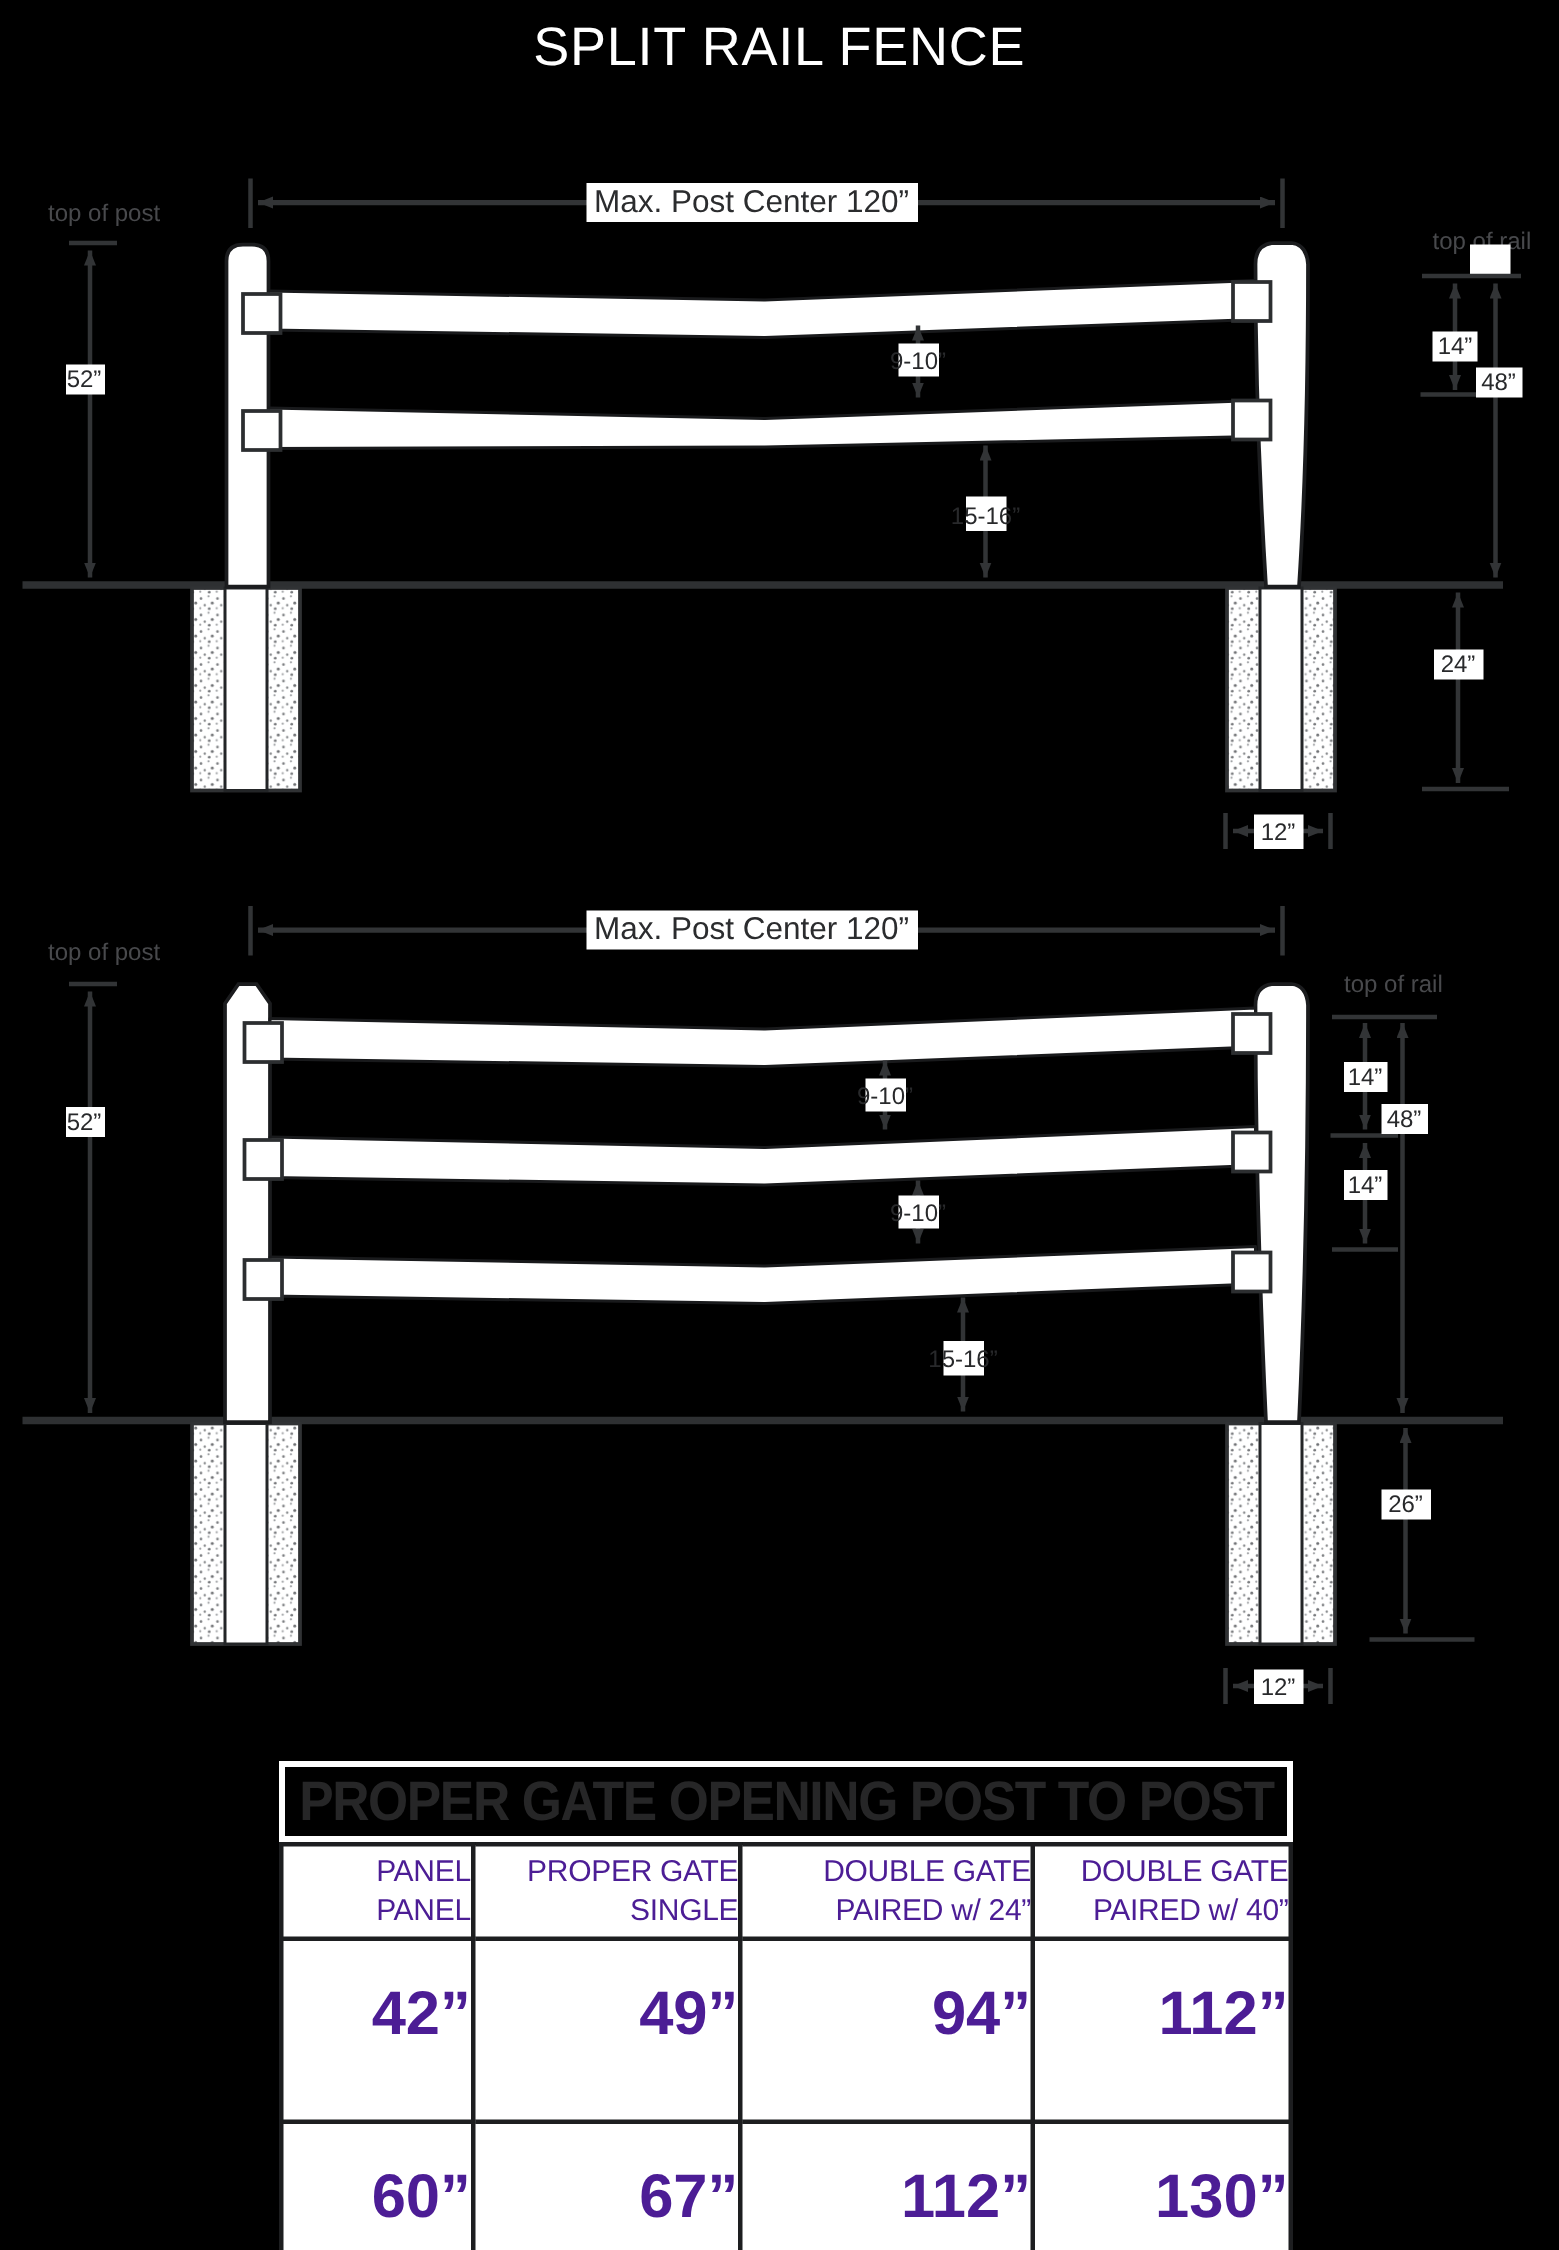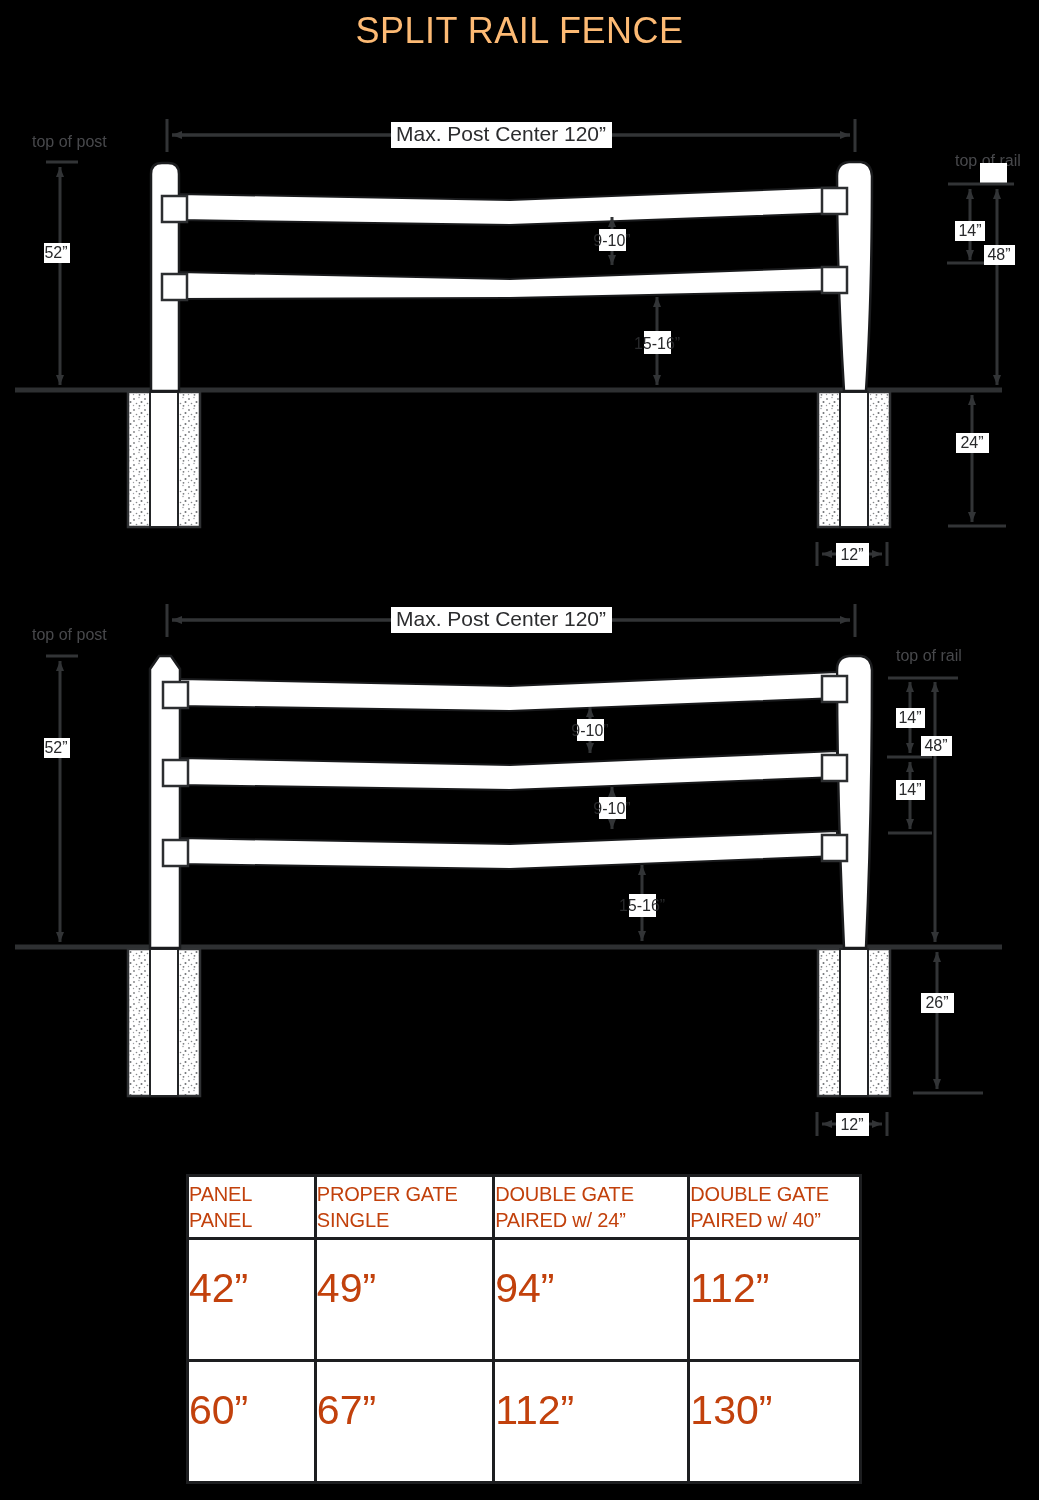--- a/index.html
+++ b/index.html
@@ -1,19 +1,19 @@
 <!DOCTYPE html>
 <html><head>
 <meta charset="utf-8">
 <style>
   html,body{margin:0;padding:0;background:#000;}
   #page{position:relative;width:1039px;height:1500px;background:#000;overflow:hidden;
         font-family:"Liberation Sans",sans-serif;}
   #page-title{position:absolute;top:10px;left:0;width:1039px;margin:0;text-align:center;
-        font-size:36px;font-weight:400;letter-spacing:.5px;color:#fdba74;}
+        font-size:36px;font-weight:400;letter-spacing:.5px;color:#ffffff;}
   svg{position:absolute;left:0;}
   #diagram-two-rail{top:95px;}
   #diagram-three-rail{top:575px;}
   svg text{font-family:"Liberation Sans",sans-serif;}
   .dl{stroke:#323436;stroke-width:3;fill:none;}
   .dl4{stroke:#323436;stroke-width:3.5;fill:none;}
   .tk{stroke:#323436;stroke-width:3;}
   .gnd{stroke:#2e3032;stroke-width:5;}
   .wf{fill:#ffffff;stroke:#1b1c1e;stroke-width:2.5;}
   .rail{fill:#ffffff;stroke:#191a1c;stroke-width:2;stroke-linejoin:round;}
@@ -24,24 +24,24 @@
   .dim{font-size:16px;fill:#28292b;text-anchor:middle;}
   .gtxt{font-size:16px;fill:#48494c;}
   .mlabel{font-size:21px;fill:#2b2c2e;text-anchor:middle;}
   
   #gate-table{position:absolute;left:186px;top:1174px;width:676px;box-sizing:border-box;}
   #gate-table-title{box-sizing:border-box;width:676px;height:54px;border:4px solid #ffffff;
         background:#000;display:flex;align-items:center;justify-content:center;overflow:hidden;}
   #gate-table-title span{color:#262627;font-size:37px;font-weight:700;letter-spacing:-1px;
         white-space:nowrap;transform:scaleX(.93);}
   #gate-grid{width:676px;border-collapse:collapse;table-layout:fixed;}
-  #gate-grid th,#gate-grid td{background:#fff;border:3px solid #1d1e20;text-align:left;
-        color:#c2410c;padding:0;margin-top:27px;}
+  #gate-grid th,#gate-grid td{background:#fff;border:3px solid #1d1e20;text-align:right;
+        color:#4c1d95;padding:0;margin-top:27px;}
   #gate-grid th{height:60px;font-size:20px;font-weight:400;line-height:1.32;letter-spacing:-.2px;}
-  #gate-grid td{height:97px;font-size:41px;font-weight:400;vertical-align:middle;padding-bottom:22px;}
+  #gate-grid td{height:97px;font-size:41px;font-weight:700;vertical-align:middle;padding-bottom:22px;}
   .th-line{display:block;}
 </style>
 </head>
 <body>
 
 <div id="page">
 
   <h1 id="page-title">SPLIT RAIL FENCE</h1>
 
   <svg id="diagram-two-rail" width="1039" height="480" viewBox="0 95 1039 480">
@@ -245,20 +245,23 @@
     <g>
       <line class="tk" x1="817" y1="1112" x2="817" y2="1136"></line>
       <line class="tk" x1="887" y1="1112" x2="887" y2="1136"></line>
       <line class="dl" x1="822" y1="1124" x2="882" y2="1124" marker-start="url(#arw-b)" marker-end="url(#arw-b)"></line>
       <rect class="lb" x="836" y="1113" width="33" height="23"></rect>
       <text class="dim" x="852" y="1130">12”</text>
     </g>
   </svg>
 
   <div id="gate-table">
+    <div id="gate-table-title">
+      <span>PROPER GATE OPENING POST TO POST</span>
+    </div>
     <table id="gate-grid">
       <colgroup>
         <col style="width:19%">
           <col style="width:26.5%">
           <col style="width:29%">
           <col style="width:25.5%">
       </colgroup>
       <thead>
         <tr>
           <th>

